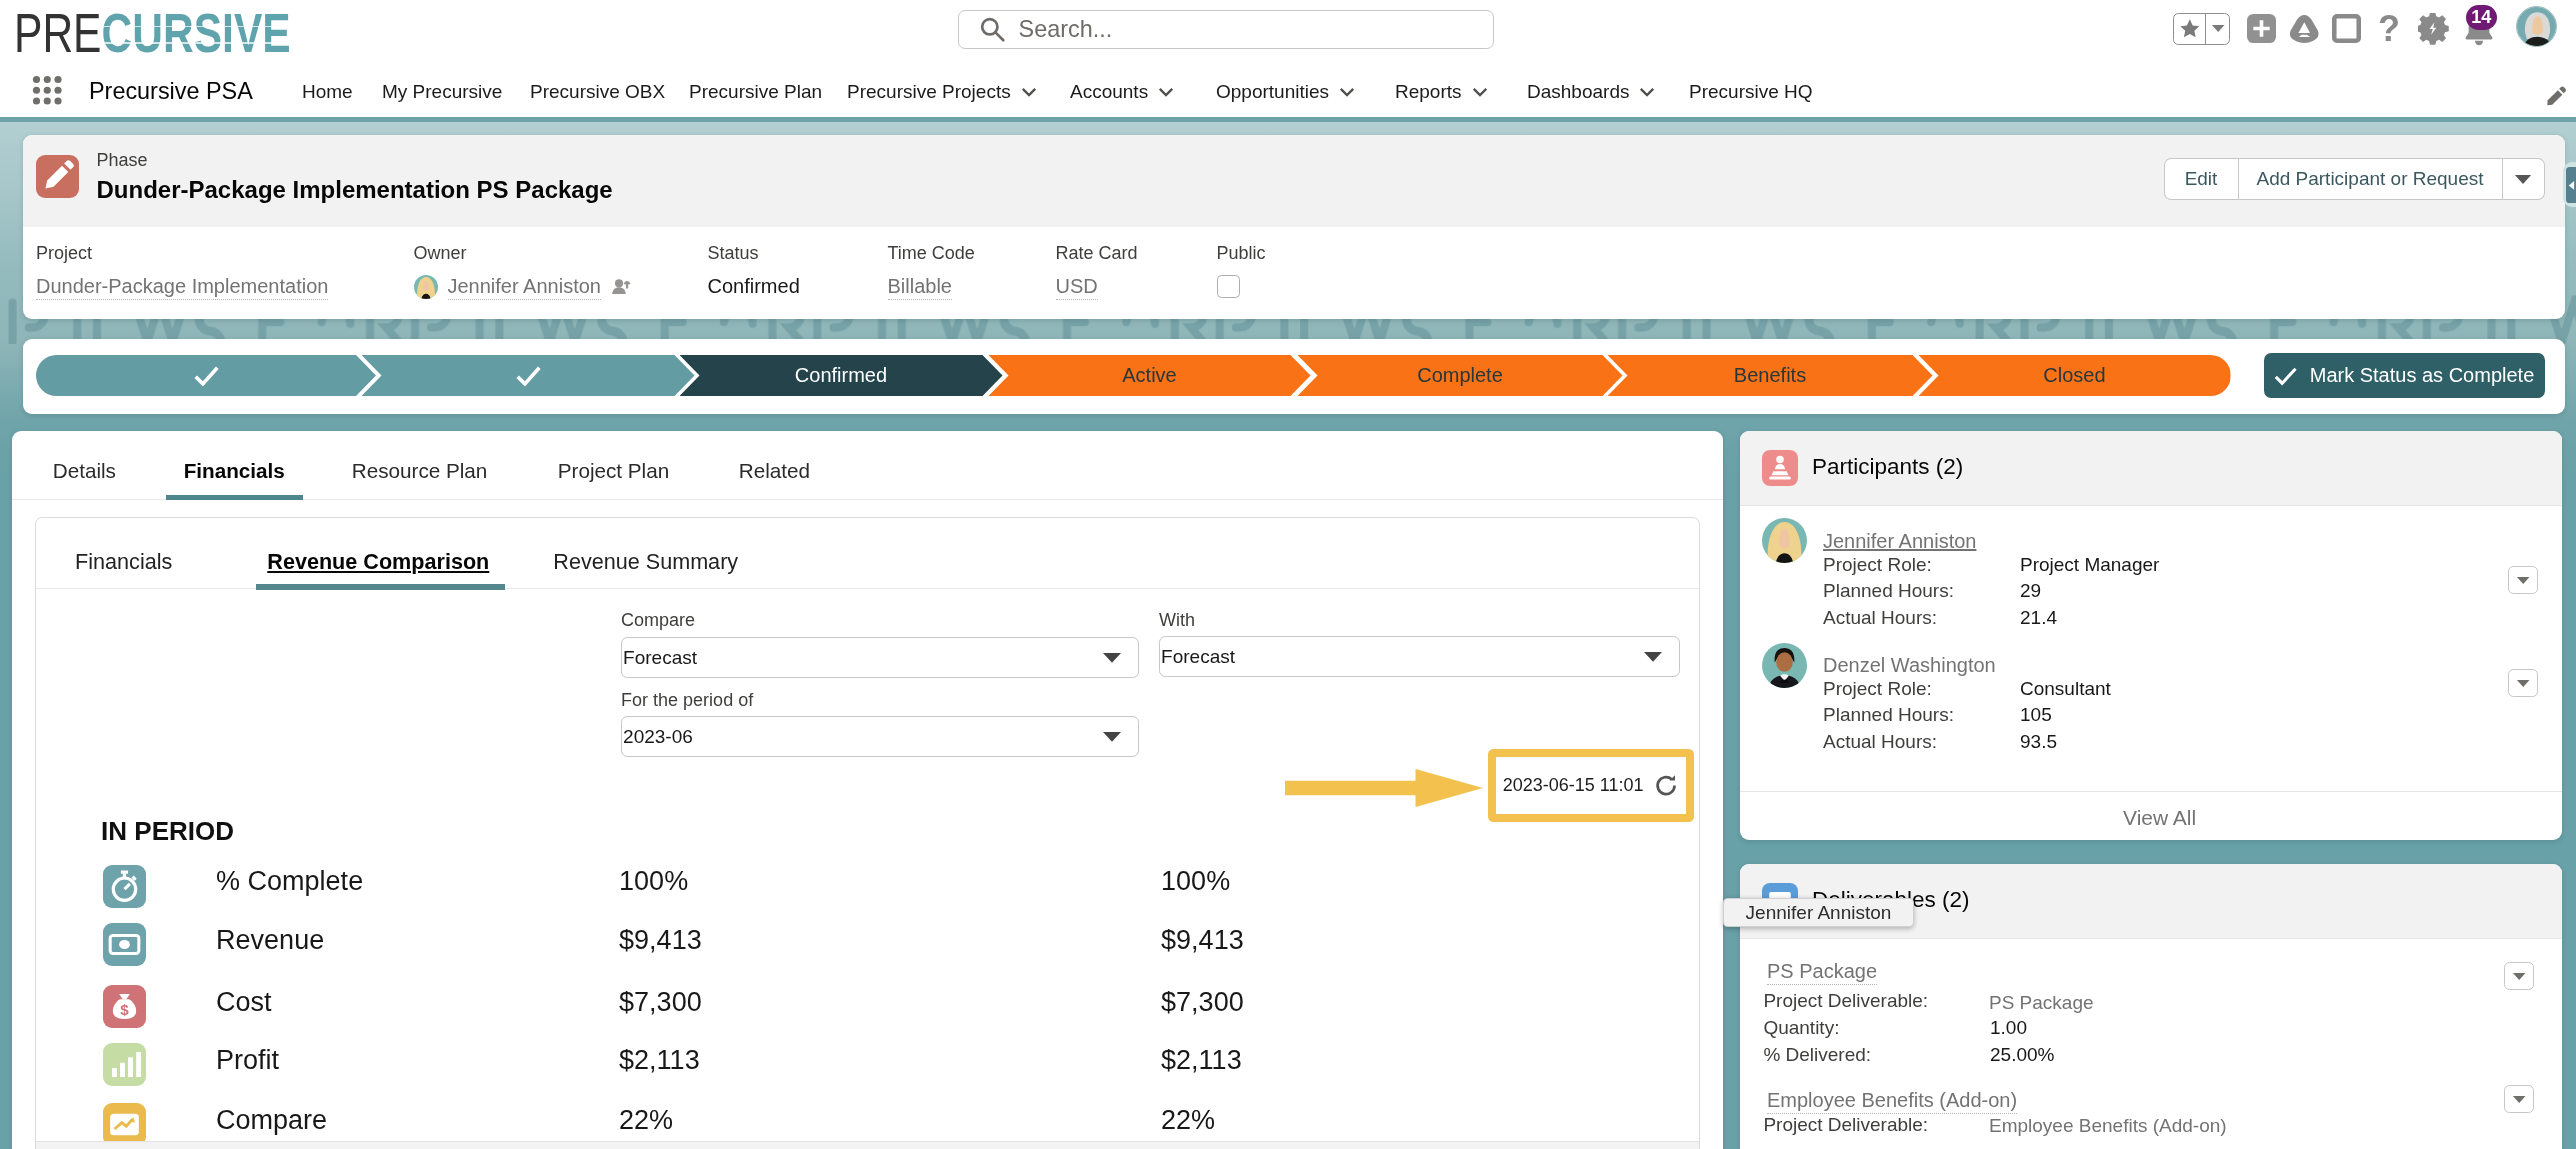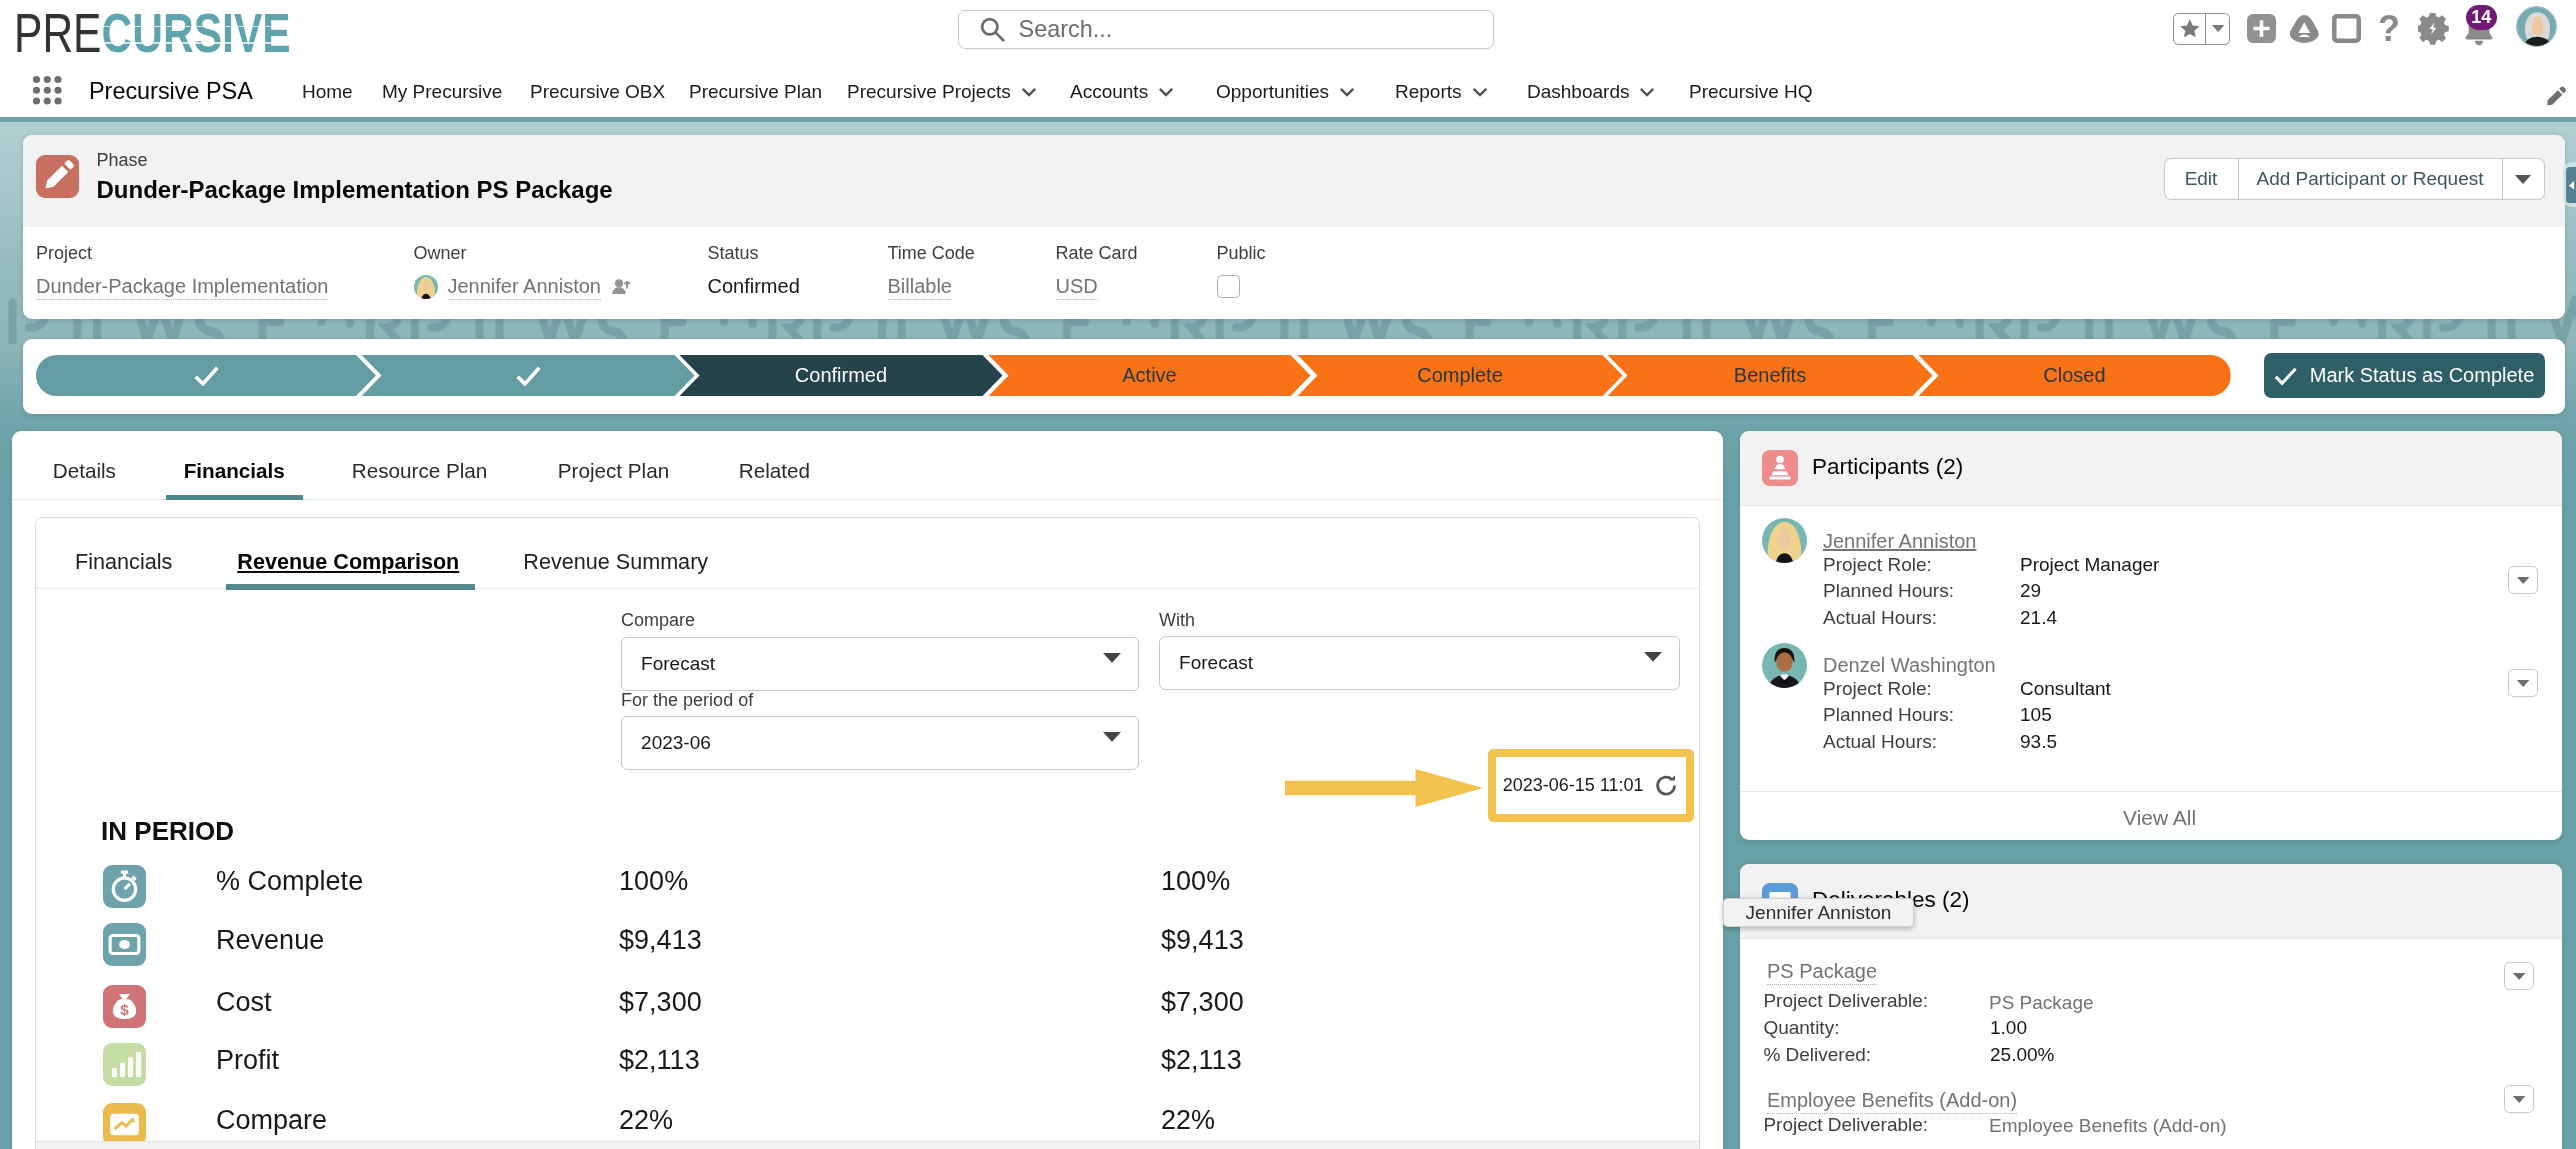--- a/index.html
+++ b/index.html
@@ -52,21 +52,21 @@
 .tabs1{position:absolute;left:0;top:0;width:100%;height:69px;border-bottom:1.8px solid #e8e8e8;font-size:20.7px;color:#2b2b2b}
 .tabs1 .tb{position:absolute;top:0;height:69px;display:flex;align-items:center;padding-top:10px}
 .tabs1 .tb.act{font-weight:700;color:#080707}
 .tabs1 .tb.act:after{content:"";position:absolute;left:-18px;right:-18px;bottom:0;height:5.4px;background:#4e868e}
 #innercard{position:absolute;left:23.4px;top:86px;width:1665px;height:880px;border:1.8px solid #dddbda;border-radius:7.2px;background:#fff}
 .tabs2{position:absolute;left:0;top:0;width:100%;height:71px;border-bottom:1.8px solid #e8e8e8;display:flex;align-items:flex-end;font-size:21.6px;color:#222}
 .tabs2 .tb{margin-left:39px;padding-bottom:13.5px;position:relative}
 .tabs2 .tb.act{font-weight:700;text-decoration:underline;color:#080707}
 .tabs2 .tb.act:after{content:"";position:absolute;left:-11.7px;right:-16px;bottom:-1.8px;height:6.3px;background:#55878e}
 .ffl{position:absolute;font-size:18px;color:#3e3e3c}
-.combo{position:absolute;height:54px;border:1.8px solid #c9c7c5;border-radius:6.3px;background:#fff;font-size:19px;color:#181818;display:flex;align-items:center;padding-left:19px}
+.combo{position:absolute;height:41px;border:1.8px solid #c9c7c5;border-radius:6.3px;background:#fff;font-size:19px;color:#181818;display:flex;align-items:center;padding-left:1px}
 .combo svg{position:absolute;right:16px;top:14.4px}
 
 #inperiod{position:absolute;left:65px;top:298px;font-size:26px;font-weight:700;color:#101010}
 .ficon{position:absolute;left:67px;width:43px;height:43px;border-radius:9px}
 .frow{position:absolute;font-size:27px;color:#181818}
 
 #pcard{left:1740px;top:314px;width:822px;height:409px}
 #dcard{left:1740px;top:747px;width:822px;height:465px;border-radius:9px}
 .chead{position:absolute;left:0;top:0;width:100%;height:75px;background:#f3f2f2;border-radius:9px 9px 0 0;border-bottom:1.8px solid #e5e5e5}
 .chead .ttl{position:absolute;left:72px;top:23.4px;font-size:22.5px;font-weight:400;color:#080707}
@@ -301,21 +301,21 @@
     <div class="tabs1">
       <div class="tb" style="left:41px">Details</div>
       <div class="tb act" style="left:172px">Financials</div>
       <div class="tb" style="left:340px">Resource Plan</div>
       <div class="tb" style="left:546px">Project Plan</div>
       <div class="tb" style="left:727px">Related</div>
     </div>
     <div id="innercard">
       <div class="tabs2">
         <div class="tb">Financials</div>
-        <div class="tb act" style="margin-left:65px">Revenue Comparison</div>
+        <div class="tb act" style="margin-left:95px">Revenue Comparison</div>
         <div class="tb" style="margin-left:64px">Revenue Summary</div>
       </div>
       <div class="ffl" style="left:585px;top:92px">Compare</div>
       <div class="combo" style="left:585px;top:119px;width:518px">Forecast<svg width="20" height="11.7" viewBox="0 0 22 13">
               <path d="M1 1h20L11 12z" fill="#444"></path>
             </svg></div>
       <div class="ffl" style="left:1123px;top:92px">With</div>
       <div class="combo" style="left:1123px;top:118px;width:521px">Forecast<svg width="20" height="11.7" viewBox="0 0 22 13">
               <path d="M1 1h20L11 12z" fill="#444"></path>
             </svg></div>

